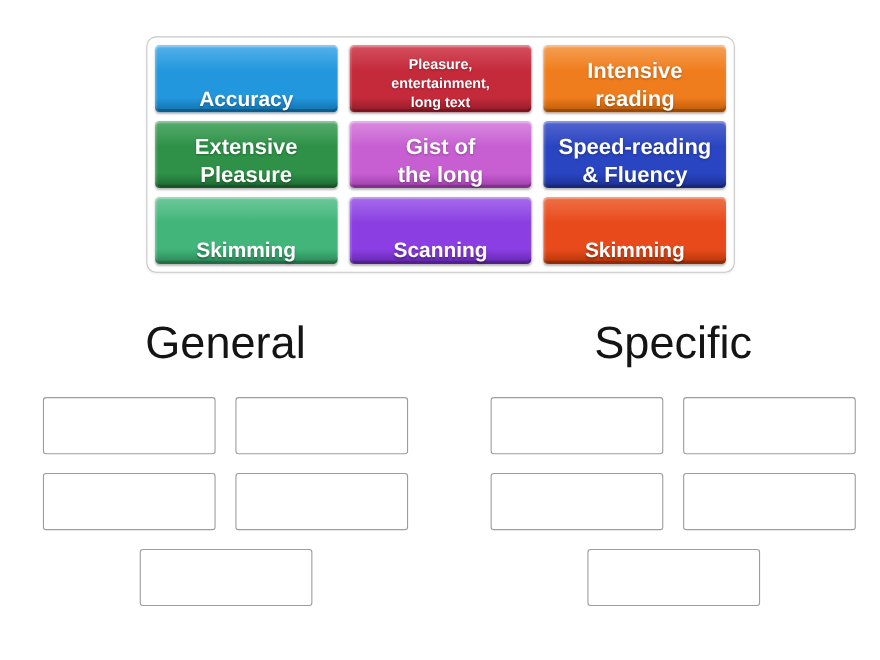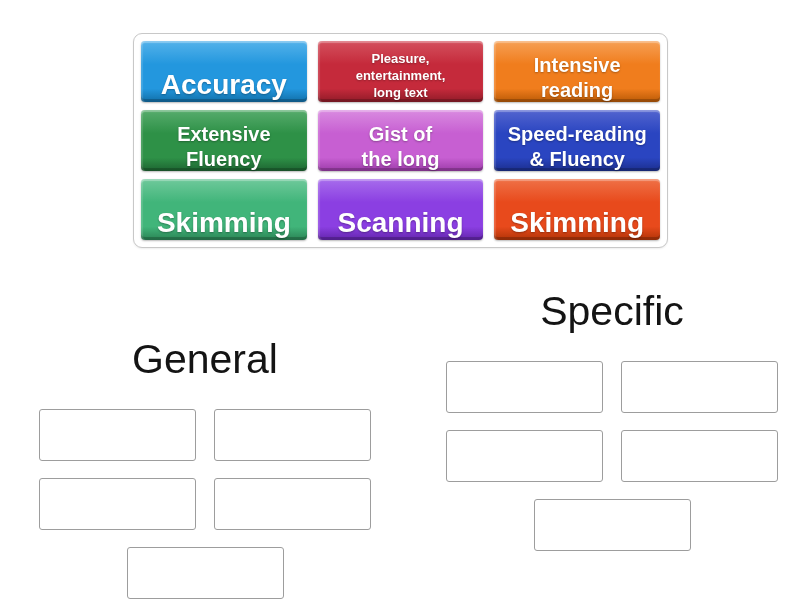--- a/index.html
+++ b/index.html
@@ -17,26 +17,26 @@
   .tile{
     position:relative;border-radius:4px;display:flex;align-items:flex-end;justify-content:center;
     text-align:center;color:#fff;font-weight:bold;cursor:grab;
     background:linear-gradient(180deg,var(--light) 0%,var(--base) 38%,var(--base) 78%,var(--dark) 100%);
     box-shadow:inset 0 2px 1px rgba(255,255,255,.32),
                inset 2px 0 1px rgba(255,255,255,.14),
                inset 0 -3px 0 rgba(0,0,0,.20),
                0 1px 2px rgba(0,0,0,.28);
   }
   .tile-label{white-space:pre-line;line-height:1.22;padding:0 2px;text-shadow:0 1px 2px rgba(0,0,0,.30);}
-  .tile.lines-1 .tile-label{font-size:28px;}
+  .tile.lines-1 .tile-label{font-size:19px;}
   .tile.lines-2 .tile-label{font-size:20px;}
   .tile.lines-3 .tile-label{font-size:13px;line-height:1.3;}
   
   .group{position:absolute;top:288px;width:332px;}
-  .group-general{left:39px;margin-top:48px;}
+  .group-general{left:39px;}
   .group-specific{left:446px;}
   .group h2{
     margin:0;font-size:41px;font-weight:400;color:#141414;text-align:center;
     line-height:1.15;font-family:"Liberation Sans",sans-serif;
   }
   .slots{
     margin-top:26px;display:grid;grid-template-columns:157px 157px;
     column-gap:18px;row-gap:17px;justify-content:space-between;
   }
   .slot{
@@ -58,21 +58,21 @@
     <span class="tile-label">Pleasure,
 entertainment,
 long text</span>
   </div>
       <div class="tile lines-2" style="--base: #F07D1D; --light: #F6A055; --dark: #BA5A06;">
     <span class="tile-label">Intensive
 reading</span>
   </div>
       <div class="tile lines-2" style="--base: #2E9147; --light: #57AC6D; --dark: #1D6431;">
     <span class="tile-label">Extensive
-Fluency</span>
+Pleasure</span>
   </div>
       <div class="tile lines-2" style="--base: #C75FD2; --light: #D98BE0; --dark: #9C3CA9;">
     <span class="tile-label">Gist of
 the long</span>
   </div>
       <div class="tile lines-2" style="--base: #2A45C1; --light: #5365CF; --dark: #1B2E8D;">
     <span class="tile-label">Speed-reading
 &amp; Fluency</span>
   </div>
       <div class="tile lines-1" style="--base: #41B57A; --light: #6FC99B; --dark: #2A8354;">

